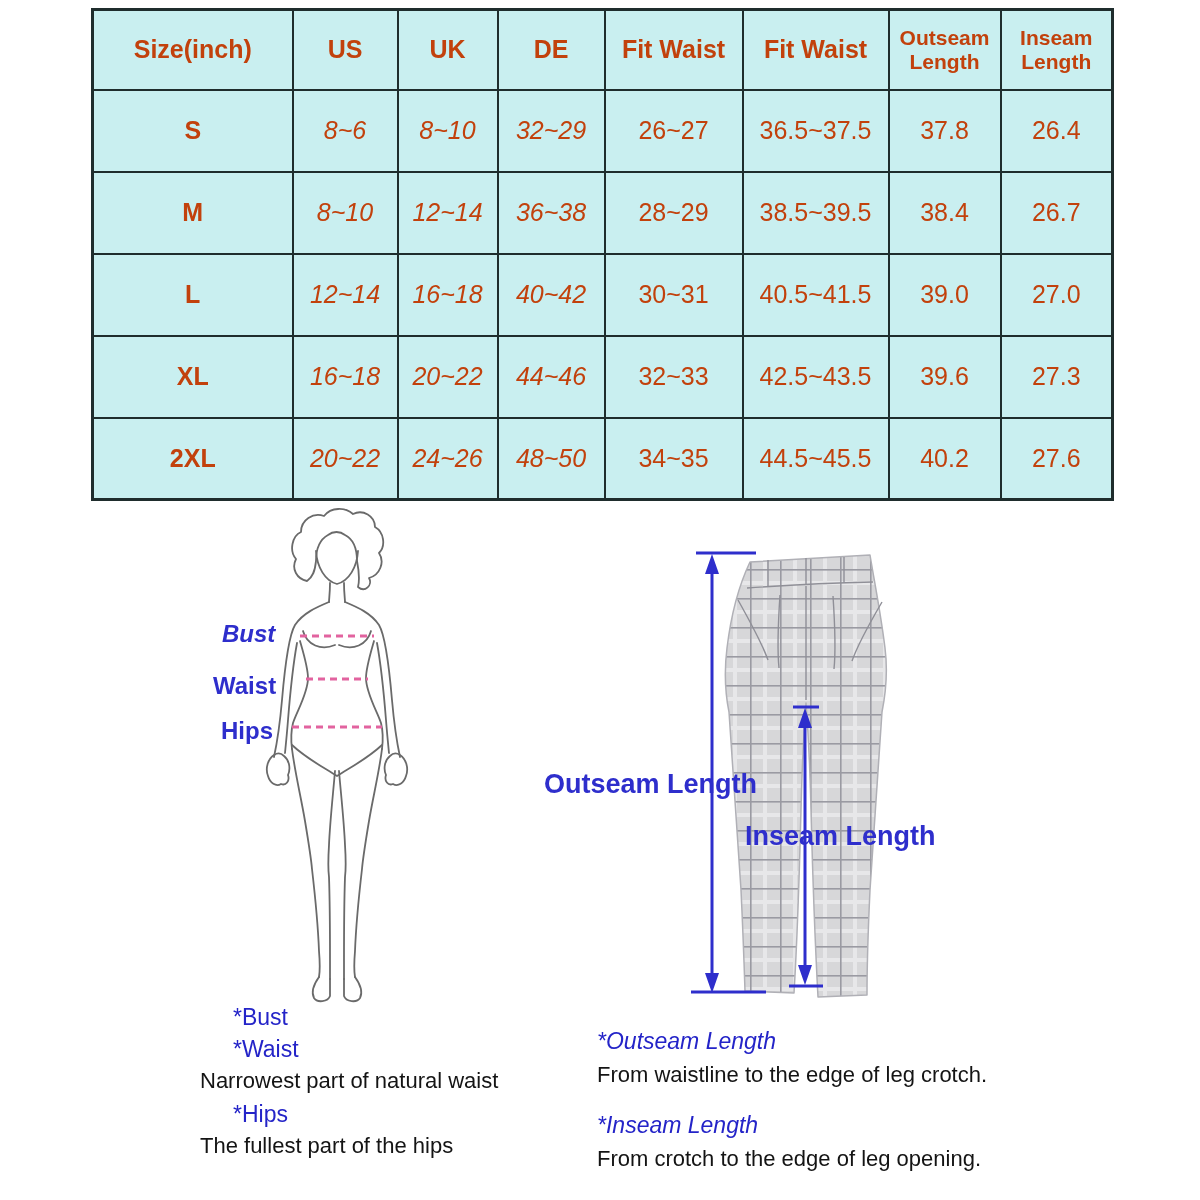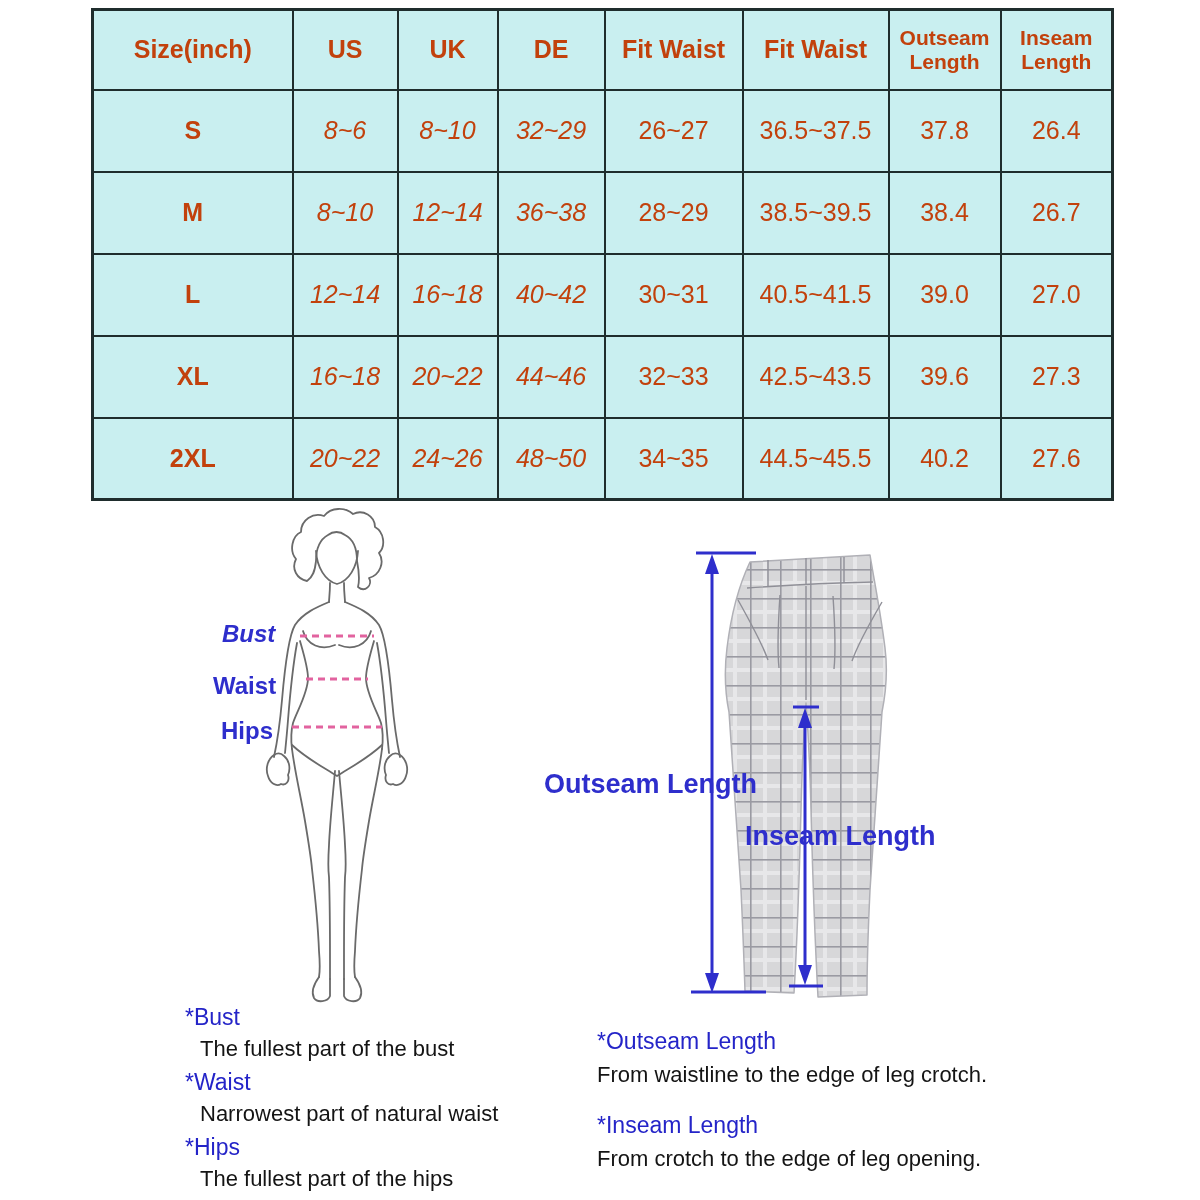--- a/index.html
+++ b/index.html
@@ -33,23 +33,23 @@
   svg.fig { position:absolute; }
   #body-svg  { left:245px; top:505px; }
   #pants-svg { left:540px; top:540px; }
 
   
   .notes { position:absolute; }
   .notes-left  { left:185px; top:1004px; width:400px; }
   .notes-right { left:597px; top:1028px; width:480px; }
   .note-term { color:#2424c8; font-size:23px; }
   .note-desc { color:#141414; font-size:22px; }
-  .notes-left .note-term { height:32px; }
+  .notes-left .note-term { height:32px;margin-left:48px; }
   .notes-left .note-desc { height:33px; padding-left:15px; }
-  .notes-right .note-term { height:34px; }
+  .notes-right .note-term { height:34px;font-style:italic; }
   .notes-right .note-desc { height:50px; }
 </style>
 </head>
 <body>
 
 <div class="canvas">
 
   <table class="size-table">
     <colgroup>
       <col style="width:200px">
@@ -226,21 +226,20 @@
       <polygon points="265,445 258,425 272,425" stroke="none"></polygon>
       <line x1="249" y1="446" x2="283" y2="446"></line>
     </g>
   </svg>
 
   <div class="diagram-label lbl-outseam">Outseam Length</div>
   <div class="diagram-label lbl-inseam">Inseam Length</div>
 
   <div class="notes notes-left">
     <div class="note-term">*Bust</div>
-    <div class="note-desc">The fullest part of the bust</div>
     <div class="note-term">*Waist</div>
     <div class="note-desc">Narrowest part of natural waist</div>
     <div class="note-term">*Hips</div>
     <div class="note-desc">The fullest part of the hips</div>
   </div>
 
   <div class="notes notes-right">
     <div class="note-term">*Outseam Length</div>
     <div class="note-desc">From waistline to the edge of leg crotch.</div>
     <div class="note-term">*Inseam Length</div>

